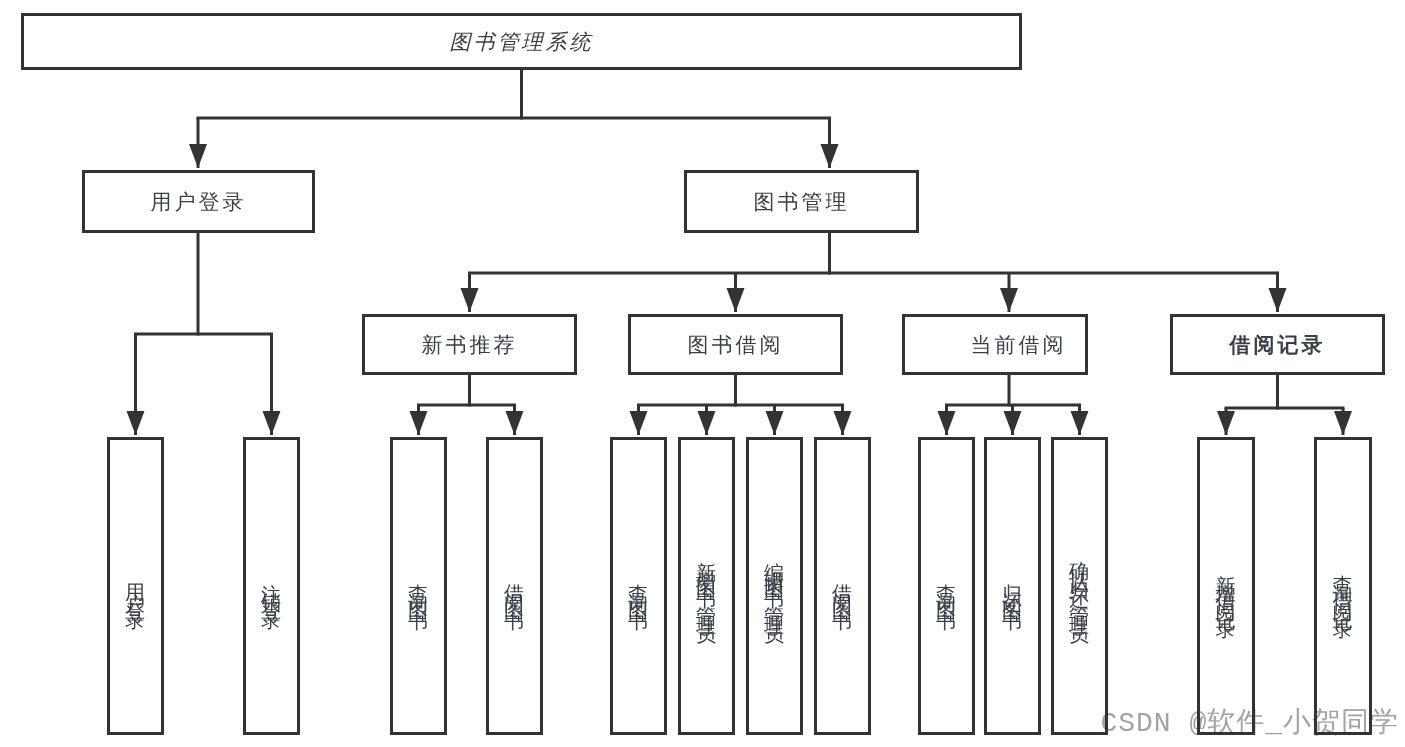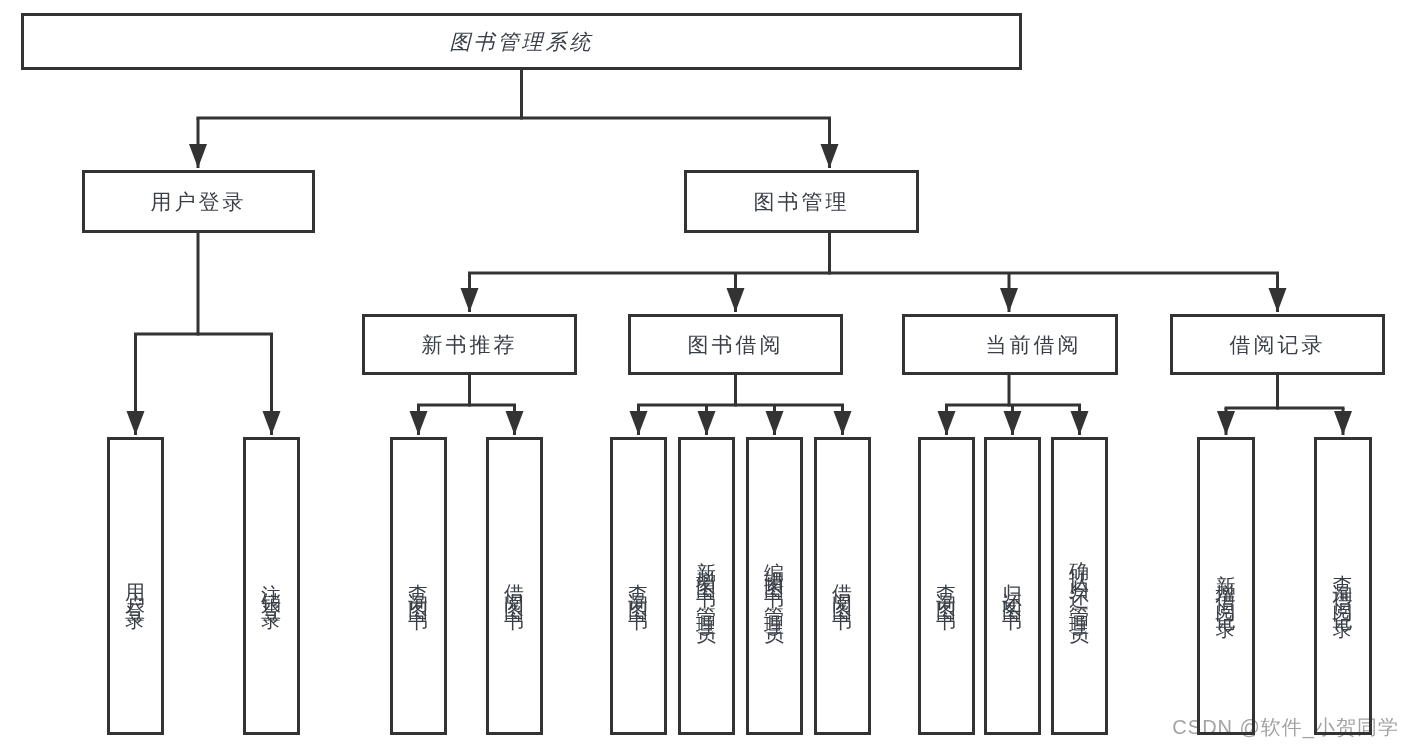--- a/index.html
+++ b/index.html
@@ -37,24 +37,25 @@
     font-size:20px;
     letter-spacing:9px;
     color:var(--text);
     line-height:1;
     white-space:nowrap;
   }
   .watermark{
     position:absolute;
     right:6px;bottom:6px;
     z-index:1;
-    font-size:20px;
+    font-size:28px;
     color:var(--watermark);
     letter-spacing:1px;
     white-space:nowrap;
+    font-family:Liberation Mono, monospace;
   }
 </style>
 </head>
 <body>
 
 <div class="canvas">
 
   <svg class="connectors" width="1405" height="747" viewBox="0 0 1405 747" aria-hidden="true">
     <defs>
       <marker id="ah" markerUnits="userSpaceOnUse" markerWidth="26" markerHeight="18" refX="24" refY="9" orient="auto" style="overflow:visible;">
@@ -127,24 +128,24 @@
   <div class="box hbox" style="left:684px;top:170px;width:235px;height:63px;">
     <span>图书管理</span>
   </div>
 
   <div class="box hbox" style="left:628px;top:314px;width:215px;height:61px;">
     <span>图书借阅</span>
   </div>
   <div class="box hbox" style="left:362px;top:314px;width:215px;height:61px;">
     <span>新书推荐</span>
   </div>
-  <div class="box hbox" style="left:902px;top:314px;width:216px;height:61px;padding-left:47px;">
+  <div class="box hbox" style="left:902px;top:314px;width:186px;height:61px;padding-left:47px;">
     <span>当前借阅</span>
   </div>
-  <div class="box hbox" style="left:1170px;top:314px;width:215px;height:61px;">
+  <div class="box hbox" style="left:1170px;top:314px;width:215px;height:61px;font-weight:bold;">
     <span>借阅记录</span>
   </div>
 
   <div class="box leaf" style="left:107px;">
     <span>用户登录</span>
   </div>
   <div class="box leaf" style="left:243px;">
     <span>注销登录</span>
   </div>
   <div class="box leaf" style="left:390px;">

